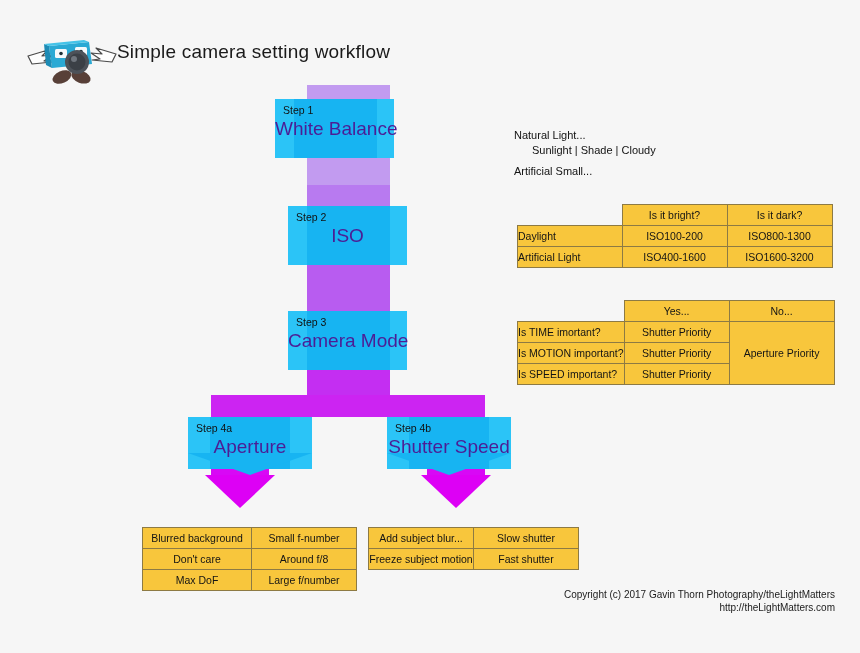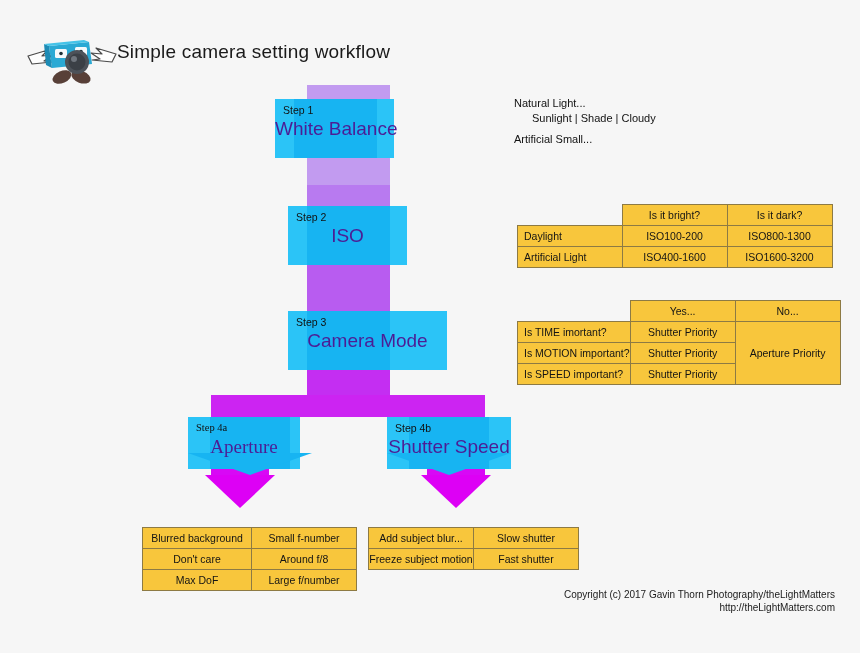--- a/index.html
+++ b/index.html
@@ -112,21 +112,21 @@
     position: absolute;
     width: 0;
     height: 0;
     border-left: 62px solid transparent;
     border-right: 62px solid transparent;
     border-top: 22px solid #17b4f2;
     z-index: 3;
   }
 
   
-  .note-block { position: absolute; font-size: 11px; color: #121212; line-height: 15px; }
+  .note-block { position: absolute; font-size: 11px; color: #121212; line-height: 15px; margin-top: 32px; }
   .note-sub   { padding-left: 18px; }
 
   
   table.y {
     position: absolute;
     border-collapse: collapse;
     font-size: 10.5px;
     color: #141414;
   }
   table.y td {
@@ -136,21 +136,21 @@
     padding: 0;
     height: 20px;
     white-space: nowrap;
   }
   table.y td.blank {
     background: transparent;
     border: none;
   }
   table.y td.leftcell {
     text-align: left;
-    padding-left: 6px;
+    padding-left: 0;
     margin-top: 47px;
   }
 
   
   #footer {
     position: absolute;
     right: 25px;
     bottom: 39px;
     text-align: right;
     font-size: 10px;
@@ -205,27 +205,27 @@
     <div class="step-label">Step 1</div>
     <div class="step-title" style="top:19px;">White Balance</div>
   </div>
 
   <div class="step-box" style="left:288px; top:206px; width:119px; height:59px;">
     <div class="step-inner" style="left:19px; top:0px; width:83px; height:59px;"></div>
     <div class="step-label">Step 2</div>
     <div class="step-title" style="top:19px;">ISO</div>
   </div>
 
-  <div class="step-box" style="left:288px; top:311px; width:119px; height:59px;padding-left:40px;">
+  <div class="step-box" style="left:288px; top:311px; width:119px; height:59px;">
     <div class="step-inner" style="left:19px; top:0px; width:83px; height:59px;"></div>
     <div class="step-label">Step 3</div>
     <div class="step-title" style="top:19px;">Camera Mode</div>
   </div>
 
-  <div class="step-box" style="left:188px; top:417px; width:112px; height:52px;font-family:Liberation Serif, serif;">
+  <div class="step-box" style="left:188px; top:417px; width:124px; height:52px;">
     <div class="step-inner" style="left:22px; top:0px; width:80px; height:52px;"></div>
     <div class="step-label">Step 4a</div>
     <div class="step-title" style="top:19px;">Aperture</div>
   </div>
   <div class="big-chevron" style="left:188px; top:453px;"></div>
 
   <div class="step-box" style="left:387px; top:417px; width:124px; height:52px;">
     <div class="step-inner" style="left:22px; top:0px; width:80px; height:52px;"></div>
     <div class="step-label">Step 4b</div>
     <div class="step-title" style="top:19px;">Shutter Speed</div>

